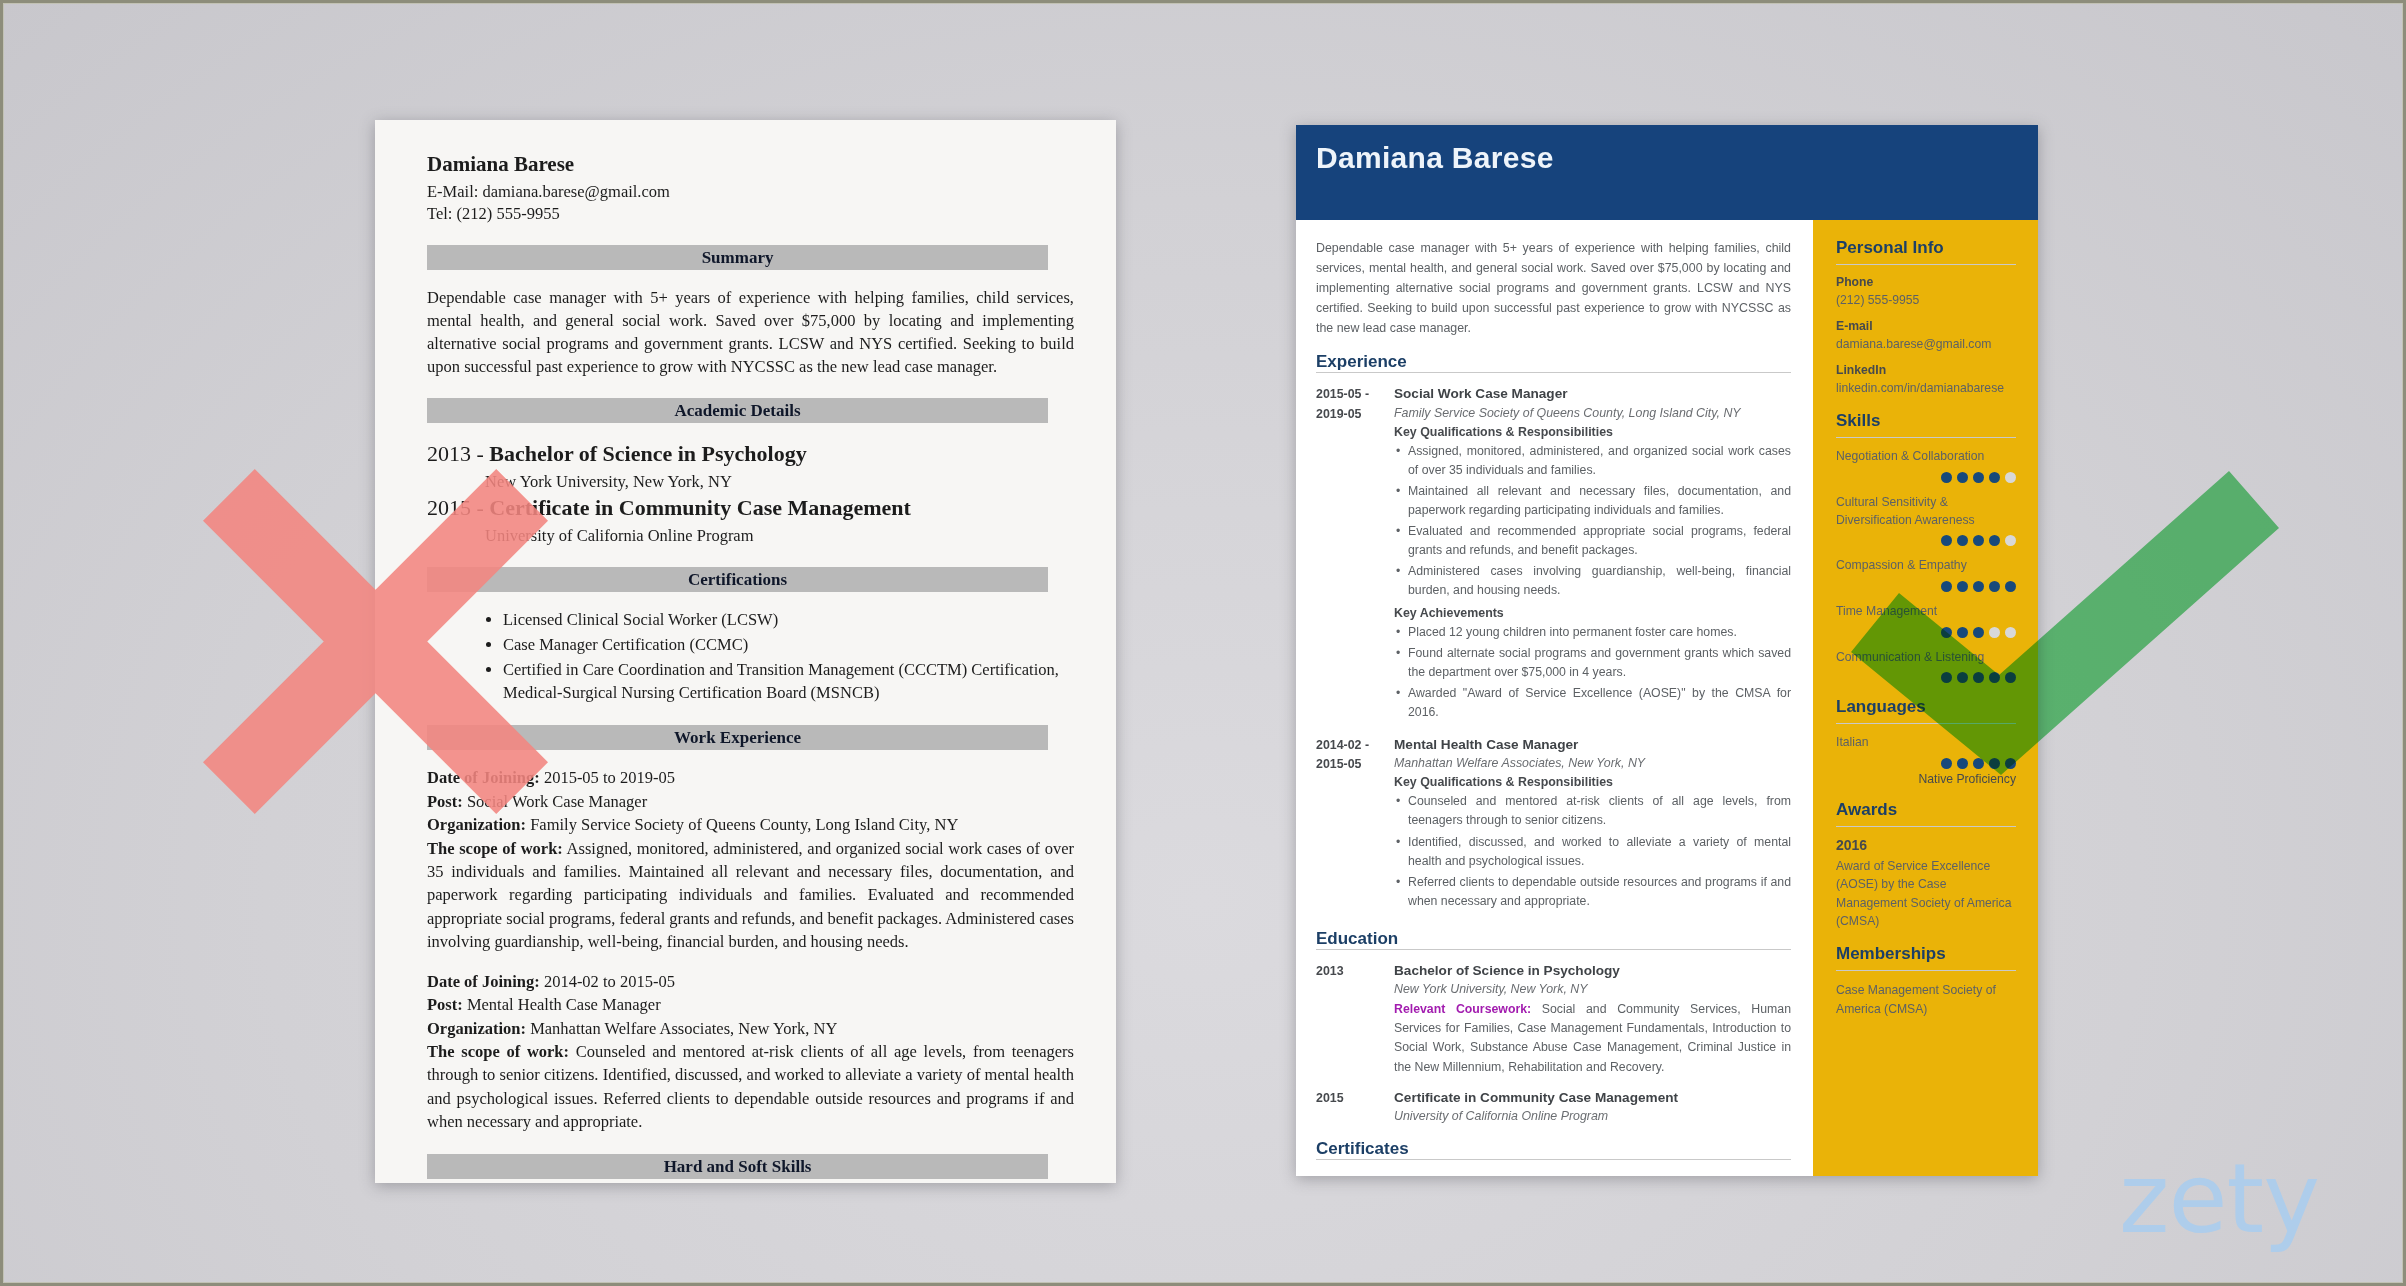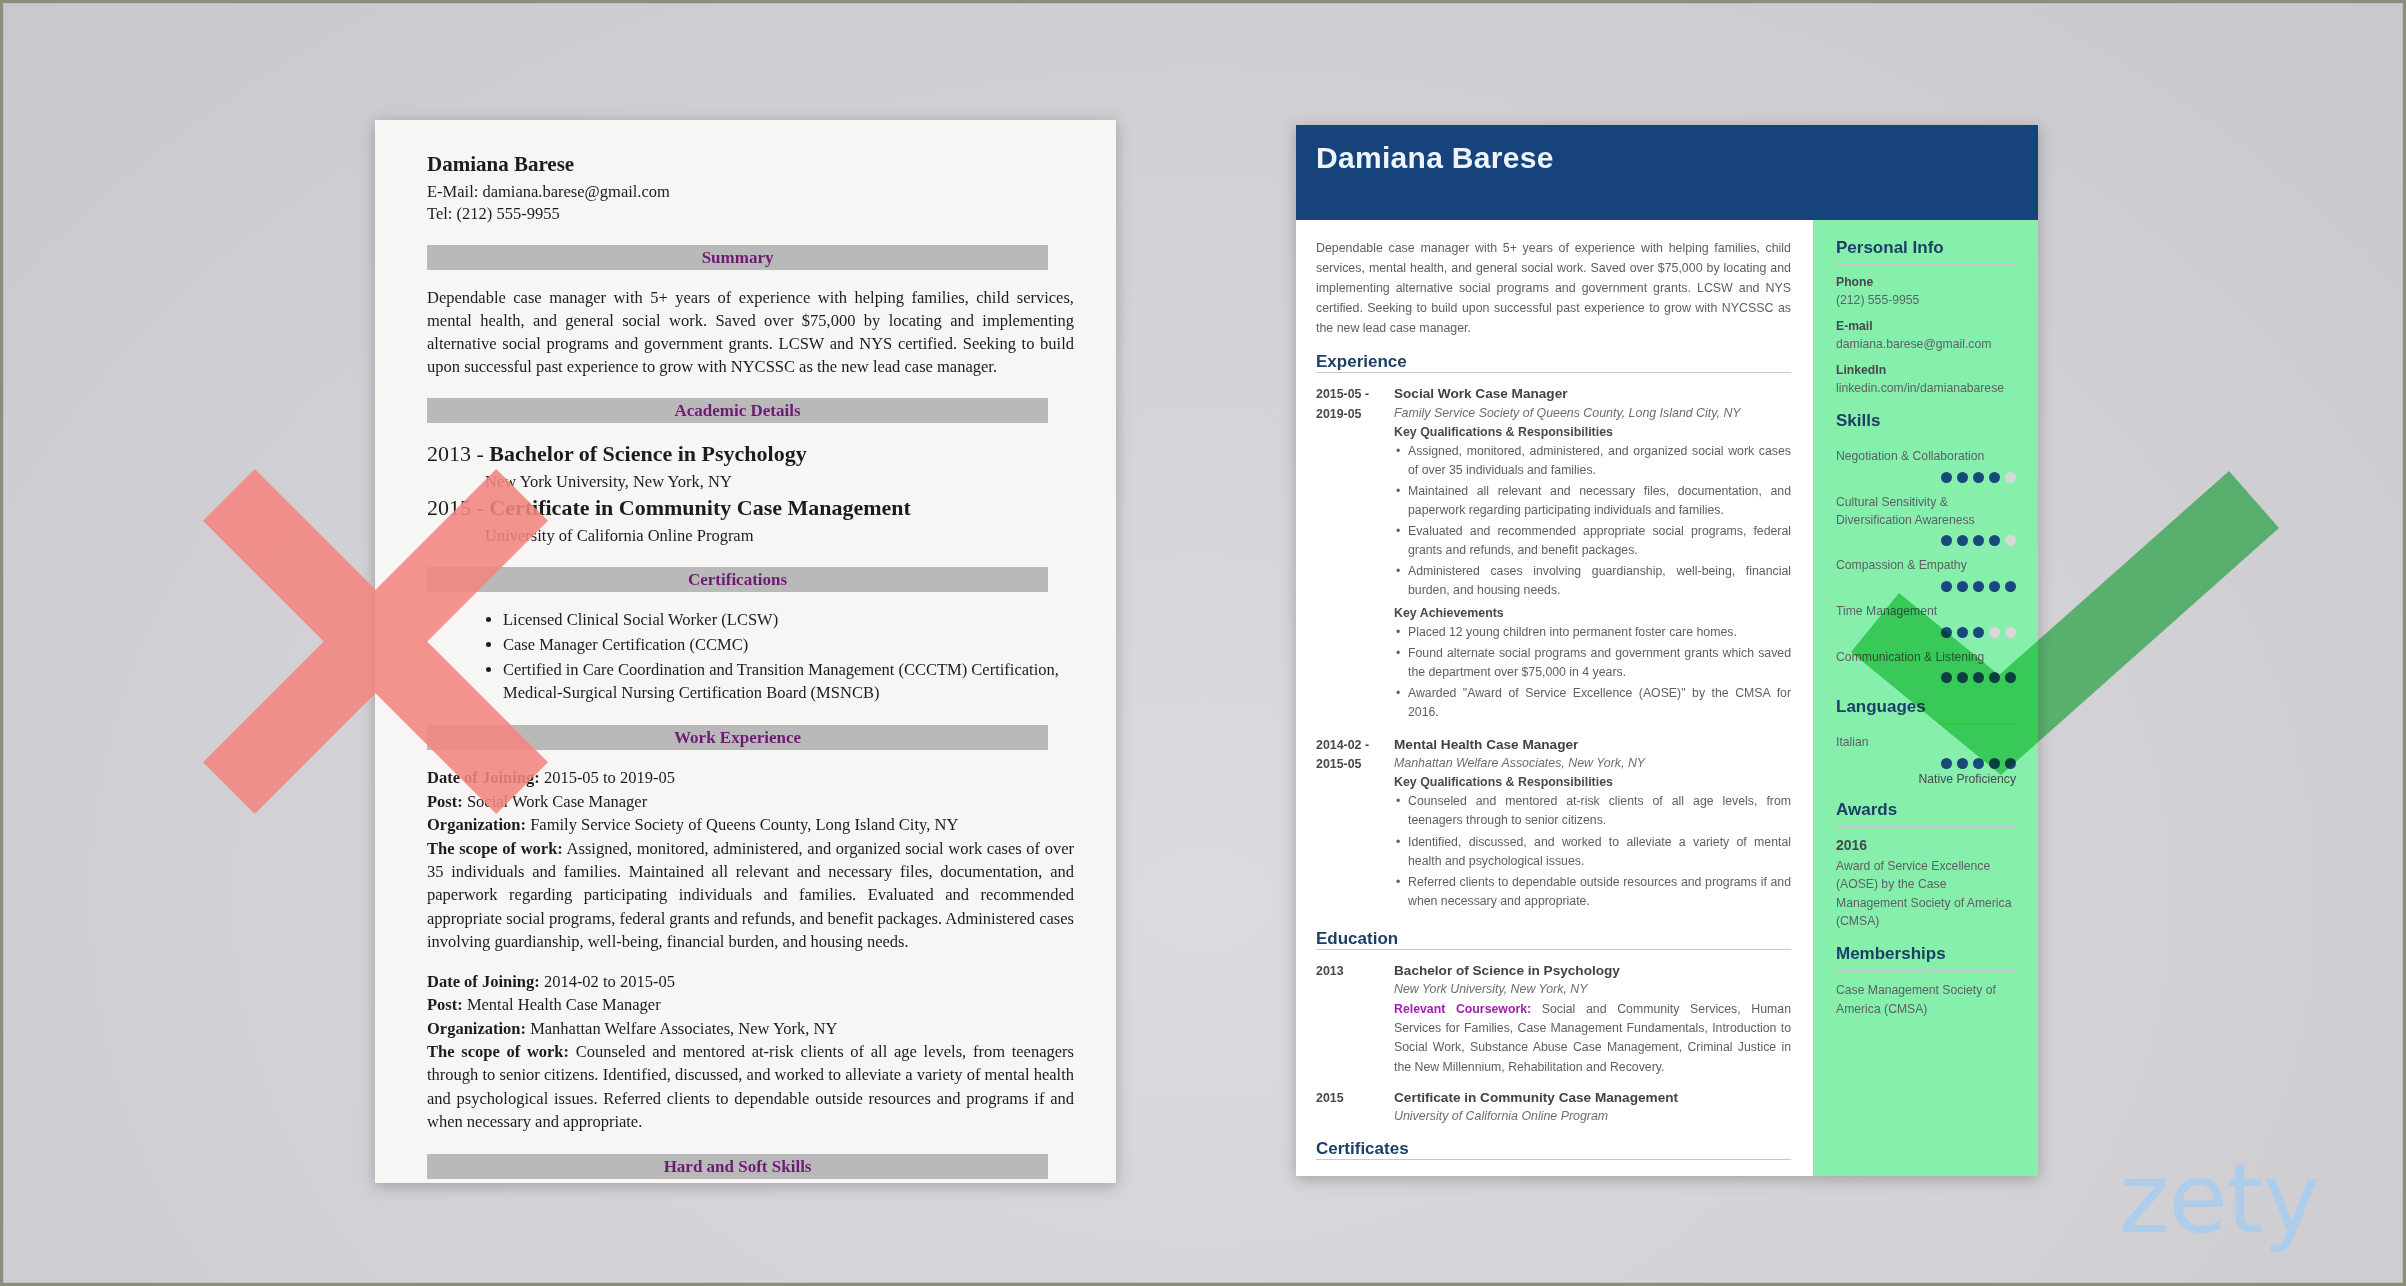--- a/index.html
+++ b/index.html
@@ -16,21 +16,21 @@
   
   .page-left{
     position:absolute;left:372px;top:117px;width:741px;height:1063px;
     background:#f7f6f4;box-shadow:0 3px 14px rgba(60,60,70,.35);
     font-family:"Liberation Serif",serif;color:#1c1c1c;
     padding:32px 42px 0 52px;box-sizing:border-box;overflow:hidden;
   }
   .lp-name{font-size:21px;font-weight:bold;margin:0 0 4px 0;}
   .lp-contact{font-size:16.5px;line-height:1.32;}
   .lp-bar{
-    background:#b9b9b9;color:#701a75;text-align:center;font-weight:bold;
+    background:#b9b9b9;color:#0f172a;text-align:center;font-weight:bold;
     font-size:17px;height:25px;line-height:25px;width:96%;
     margin:20px 0 16px 0;
   }
   .lp-par{font-size:16.5px;line-height:1.4;text-align:justify;margin:0;}
   .lp-acad-line{font-size:22px;line-height:1.4;}
   .lp-acad-line b{font-weight:bold;}
   .lp-acad-school{font-size:16.5px;line-height:1.4;margin-left:58px;}
   ul.lp-list{margin:0 0 0 0;padding-left:76px;font-size:16.5px;line-height:1.45;}
   ul.lp-list.skills{padding-left:108px;}
   ul.lp-list li{margin:0 0 1px 0;}
@@ -44,21 +44,21 @@
     box-sizing:border-box;overflow:hidden;
   }
   .rp-header{
     background:#16437c;height:95px;box-sizing:border-box;
     padding:16px 0 0 20px;
   }
   .rp-name{color:#eef4fa;font-size:30px;font-weight:bold;letter-spacing:.3px;margin:0;}
   .rp-title{color:#c3cfdd;font-size:16px;margin-top:5px;}
   .rp-body{display:flex;height:956px;}
   .rp-main{width:517px;box-sizing:border-box;padding:18px 22px 0 20px;background:#fff;}
-  .rp-side{width:225px;box-sizing:border-box;padding:18px 22px 0 23px;background:#86efac;}
+  .rp-side{width:225px;box-sizing:border-box;padding:18px 22px 0 23px;background:#eab308;}
   .rp-summary{font-size:12.4px;line-height:1.62;color:#5d6165;text-align:justify;margin:0 0 14px 0;}
   .rp-h2{
     color:#1c3f66;font-size:17px;font-weight:bold;margin:10px 0 0 0;
     border-bottom:1px solid #c9c9c9;
   }
   .rp-entry{display:flex;margin-top:12px;}
   .rp-date{width:78px;flex:none;font-size:12.4px;font-weight:bold;color:#46494d;line-height:1.55;}
   .rp-entry-body{flex:1;}
   .rp-job-title{font-size:13.6px;font-weight:bold;color:#3f4347;line-height:1.3;}
   .rp-company{font-size:12.4px;font-style:italic;color:#6a6d71;margin-top:3px;}

